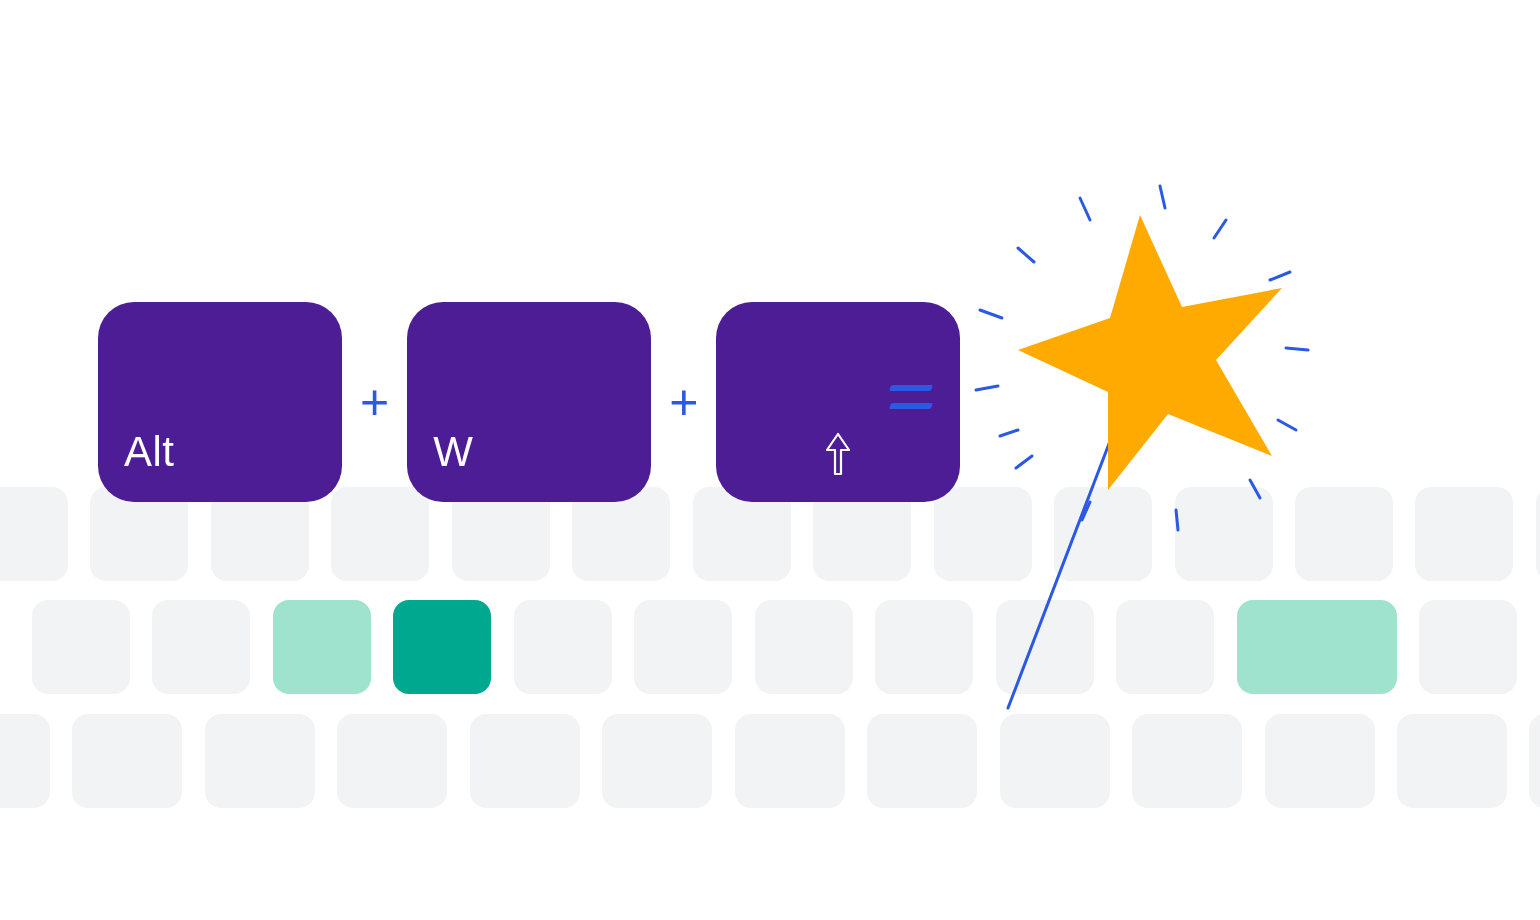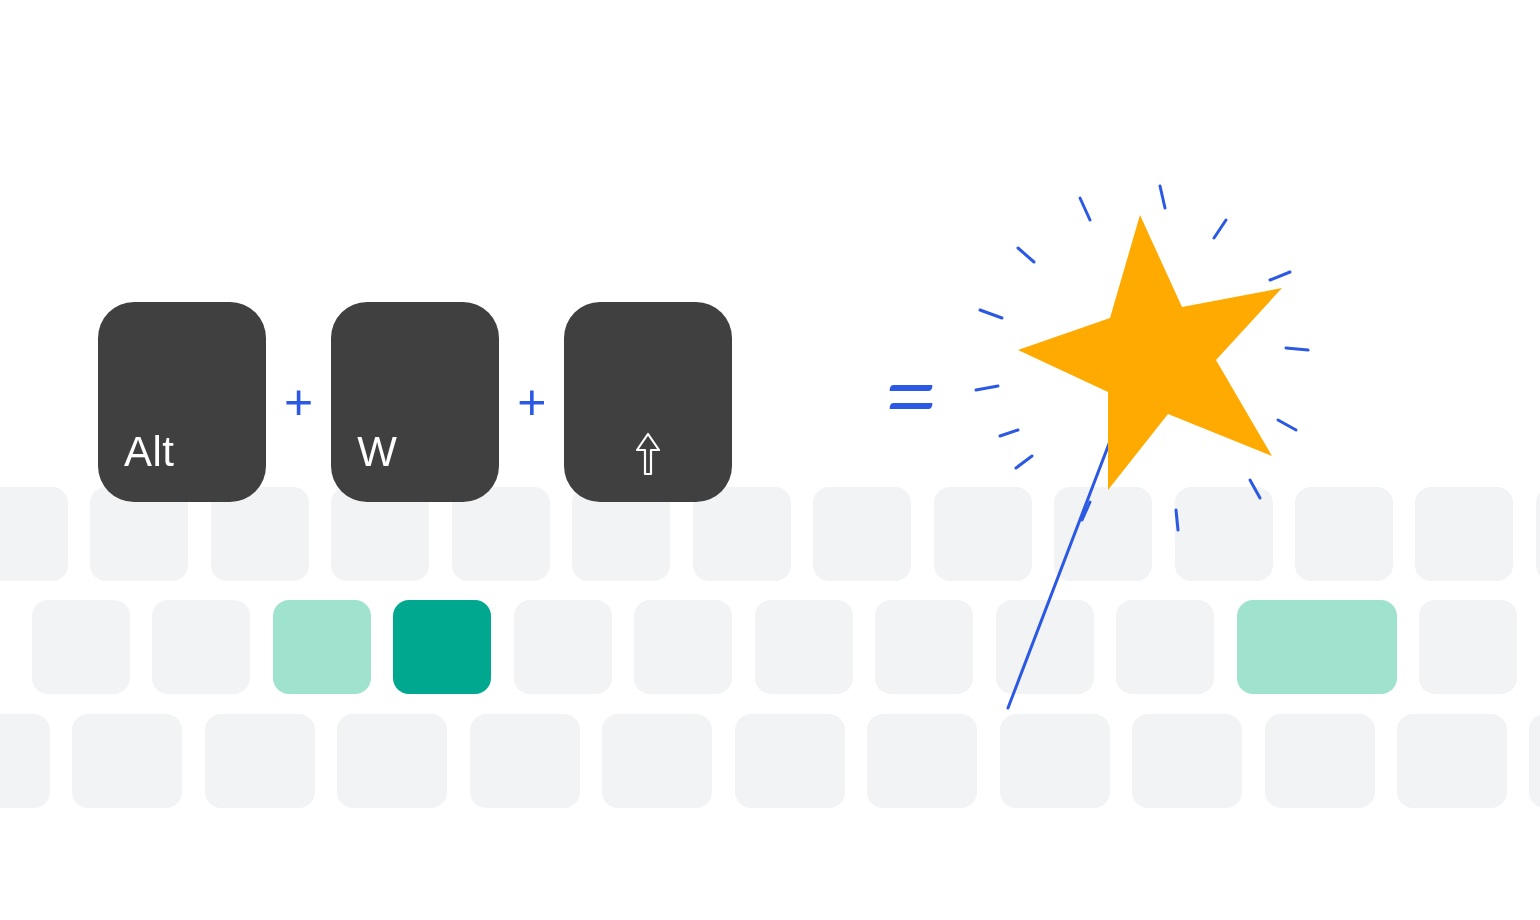--- a/index.html
+++ b/index.html
@@ -42,24 +42,24 @@
     
     .shortcut {
       position: absolute;
       left: 98px;
       top: 302px;
       display: flex;
       align-items: center;
       gap: 18px;
     }
     .bigkey {
-      width: 168px;
+      width: 244px;
       height: 200px;
       border-radius: 36px;
-      background: #404040;
+      background: #4c1d95;
       position: relative;
     }
     .bigkey .label {
       position: absolute;
       left: 26px;
       bottom: 26px;
       color: #ffffff;
       font-size: 42px;
       font-weight: 400;
       letter-spacing: 0.5px;

